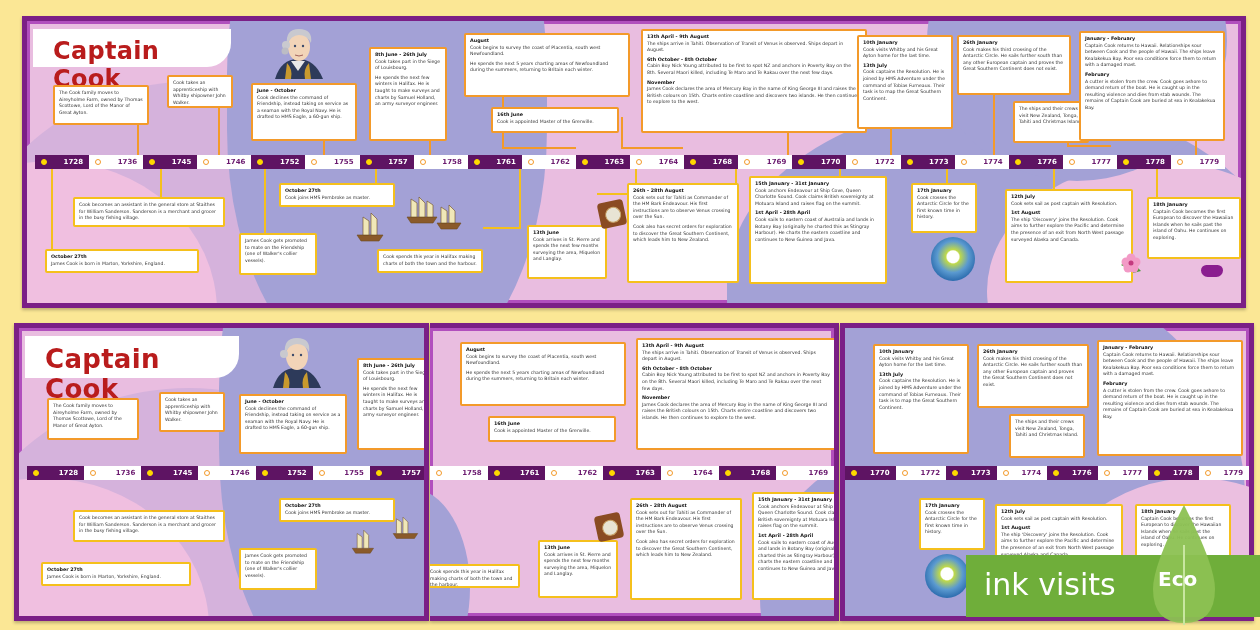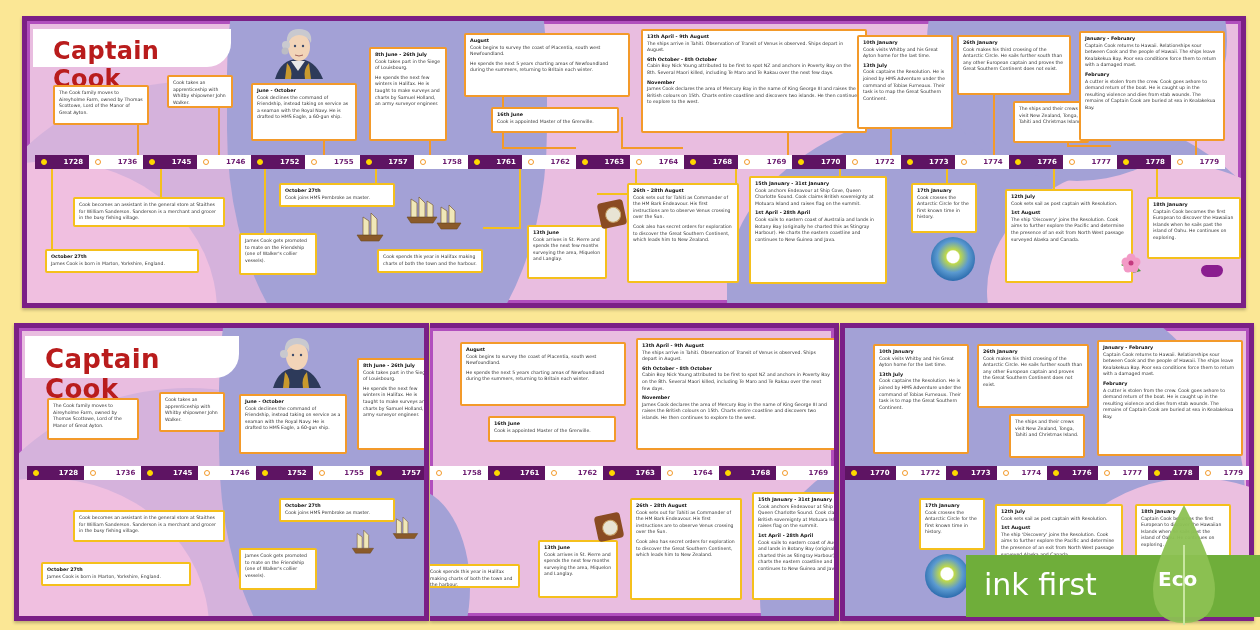--- a/index.html
+++ b/index.html
@@ -598,19 +598,19 @@
         <p>The ship 'Discovery' joins the Resolution. Cook aims to further explore the Pacific and determine the presence of an exit from North West passage surveyed Alaska and Canada.</p>
       </div>
     <div class="card yellow" style="left:290px; top:176px; width:96px; height:64px;">
         <b>18th January</b>
         <p>Captain Cook becomes the first European to discover the Hawaiian Islands when he sails past the island of Oahu. He continues on exploring.</p>
       </div>
   </div>
 </div>
 
 <div class="eco">
-  <div class="eco-text">ink first</div>
+  <div class="eco-text">ink visits</div>
 </div>
 <svg class="eco-drop" viewBox="0 0 78 120">
   <path d="M39 0 Q70 60 70 84 Q70 118 39 118 Q8 118 8 84 Q8 60 39 0Z" fill="#8cc152" opacity="0.95"></path>
   <line x1="39" y1="40" x2="39" y2="120" stroke="#c8e6a0" stroke-width="2"></line>
 </svg>
 <div class="eco-label">Eco</div>
 
 </body></html>

